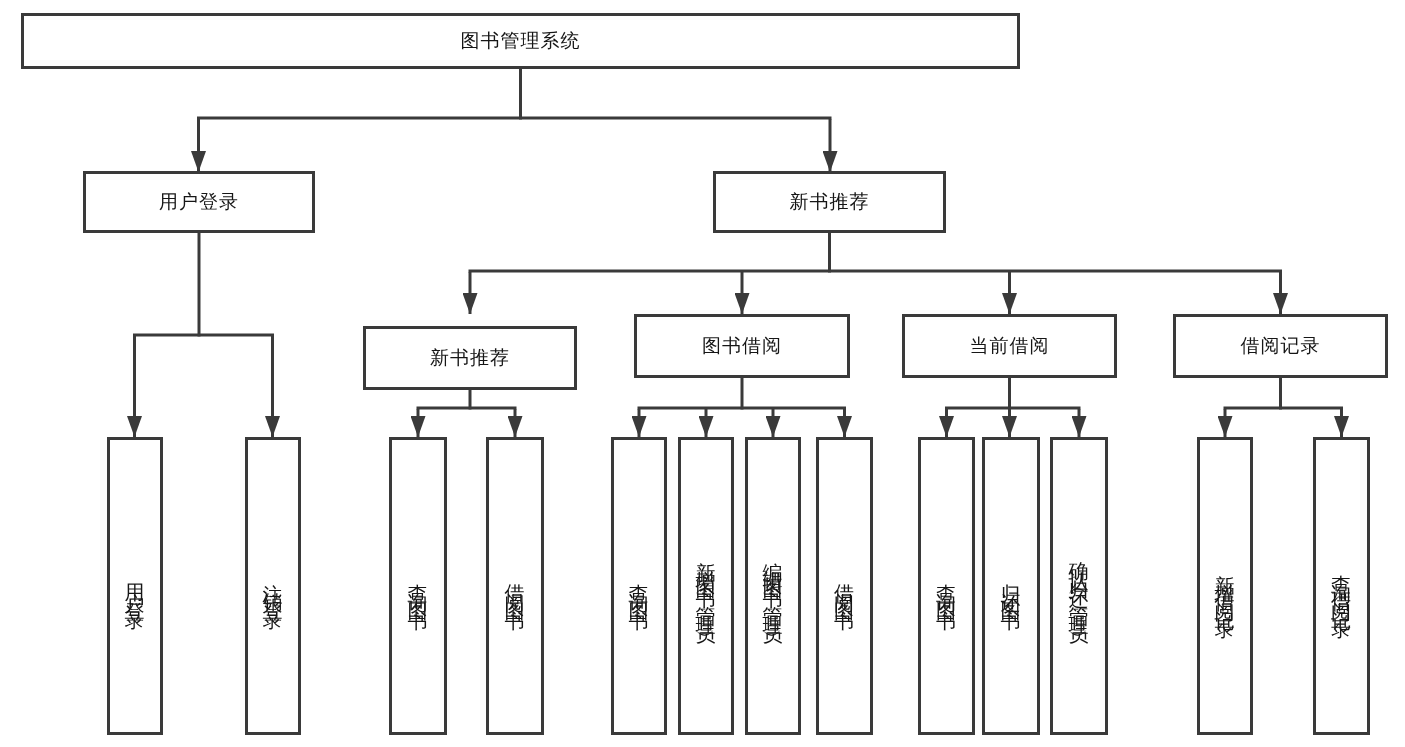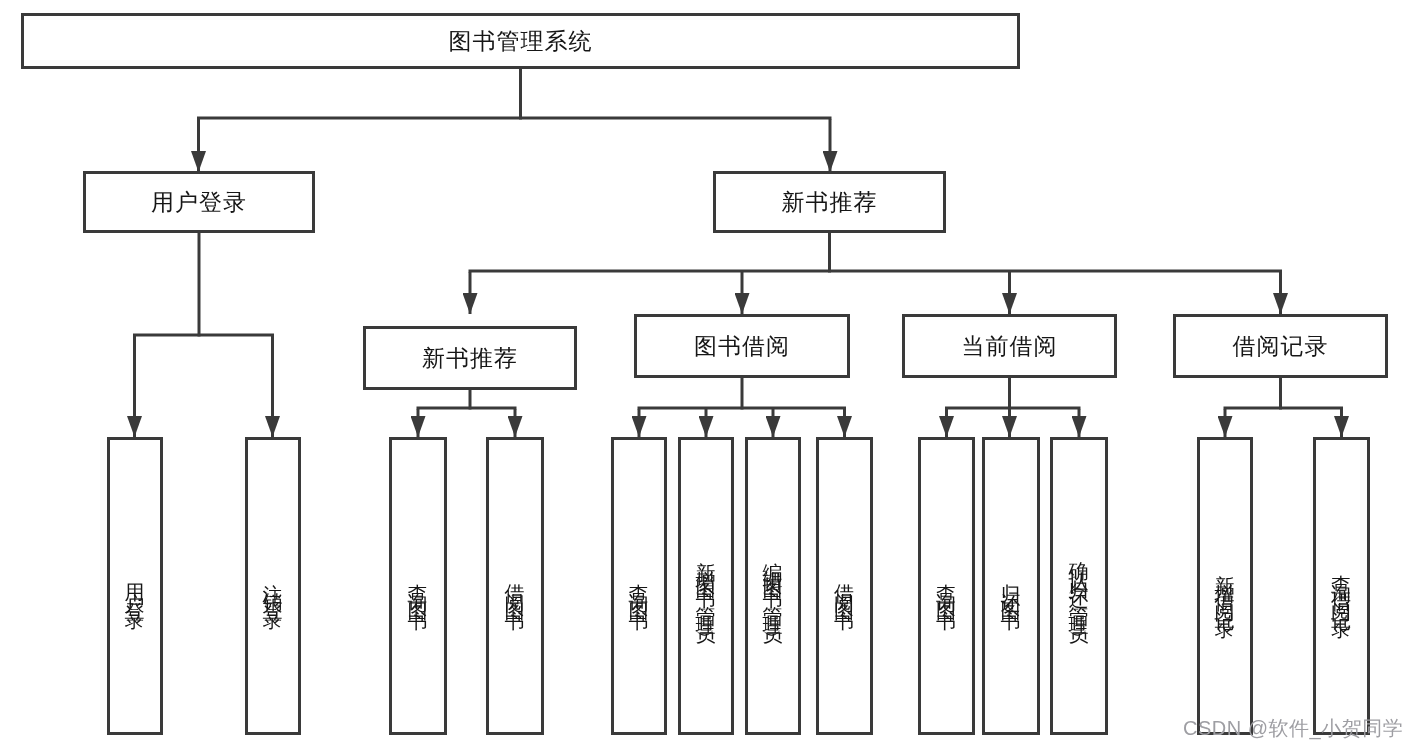--- a/index.html
+++ b/index.html
@@ -18,21 +18,21 @@
   }
   #connectors{position:absolute;left:0;top:0;z-index:1;color:var(--line);}
   #connectors path{stroke:currentColor;stroke-width:3;fill:none;}
   #connectors marker polygon{fill:var(--line);}
   .node{
     position:absolute;box-sizing:border-box;z-index:2;
     background:#fff;border:3px solid var(--line);
     display:flex;align-items:center;justify-content:center;
     color:var(--text);text-align:center;
   }
-  .h{font-size:23px;letter-spacing:1px;}
+  .h{font-size:19px;letter-spacing:1px;}
   .v{
     writing-mode:vertical-rl;text-orientation:mixed;
     font-size:20px;letter-spacing:9px;line-height:1;
   }
   .watermark{
     position:absolute;z-index:3;
     left:1183px;top:715px;
     font-size:20px;letter-spacing:0.5px;
     color:var(--watermark);
     white-space:nowrap;
@@ -112,15 +112,14 @@
   <div class="node v" style="left:745px;top:437px;width:56px;height:298px;">编辑图书（管理员）</div>
   <div class="node v" style="left:816px;top:437px;width:57px;height:298px;">借阅图书</div>
 
   <div class="node v" style="left:918px;top:437px;width:57px;height:298px;">查询图书</div>
   <div class="node v" style="left:982px;top:437px;width:58px;height:298px;">归还图书</div>
   <div class="node v" style="left:1050px;top:437px;width:58px;height:298px;">确认归还（管理员）</div>
 
   <div class="node v" style="left:1197px;top:437px;width:56px;height:298px;">新增借阅记录</div>
   <div class="node v" style="left:1313px;top:437px;width:57px;height:298px;">查询借阅记录</div>
 
-  <div class="watermark">CSDN @软件_小贺同学</div>
 
 </div>
 
 </body></html>

